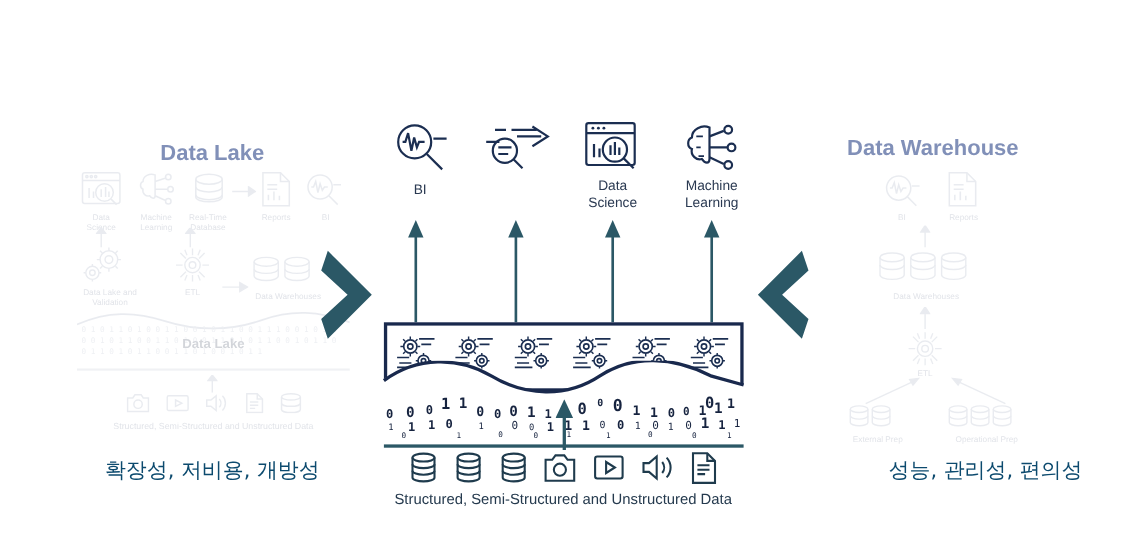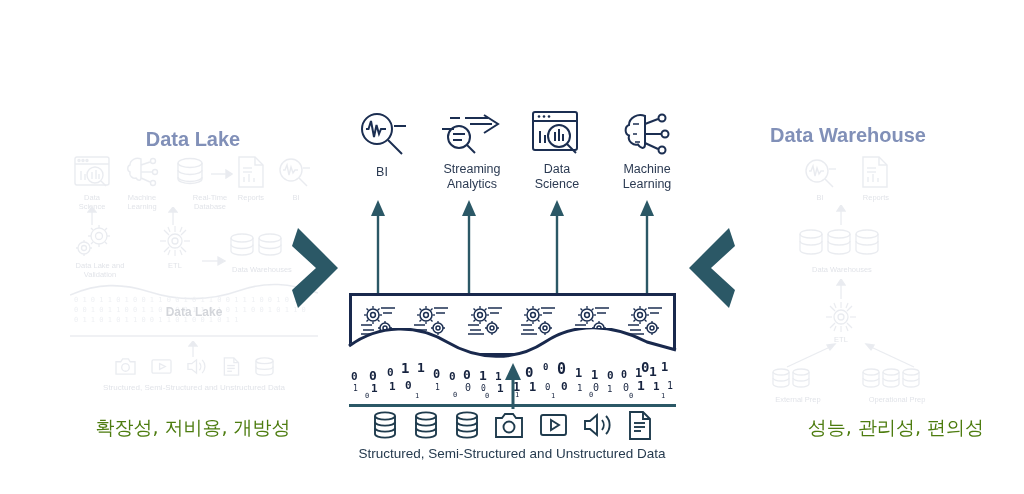--- a/index.html
+++ b/index.html
@@ -18,21 +18,21 @@
   
   .side-heading{
     position:absolute;font-size:20px;font-weight:bold;color:#8190b8;
     text-align:center;white-space:nowrap;
   }
   #dl-heading{left:80px;top:128px;width:226px;}
   #dw-heading{left:735px;top:124px;width:226px;}
 
   
   .kr-caption{
-    position:absolute;font-size:19px;color:#4d7c0f;text-align:center;white-space:nowrap;
+    position:absolute;font-size:19px;color:#0c4a6e;text-align:center;white-space:nowrap;
     font-family:"DejaVu Sans","Liberation Sans",sans-serif;
   }
   #dl-caption{left:60px;top:415px;width:266px;}
   #dw-caption{left:718px;top:415px;width:266px;text-align:right;}
 
   
   .faded{position:absolute;opacity:.30;}
   .faded .lbl{
     position:absolute;font-size:7.5px;color:#9aa2b4;text-align:center;
     line-height:9px;white-space:pre-line;
@@ -119,21 +119,21 @@
 Learning</div>
 
     <div class="fi" style="left:105px;top:2px;">
       <svg width="34" height="32" viewBox="0 0 34 32" fill="none" stroke="currentColor" stroke-width="1.4">
         <ellipse cx="15" cy="6" rx="12" ry="4.5"></ellipse>
         <path d="M3 6v16c0 2.5 5.4 4.5 12 4.5s12-2 12-4.5V6"></path>
         <path d="M3 13c0 2.5 5.4 4.5 12 4.5s12-2 12-4.5"></path>
         <path d="M3 20c0 2.5 5.4 4.5 12 4.5s12-2 12-4.5"></path>
       </svg>
     </div>
-    <div class="lbl" style="left:112px;top:38px;width:56px;">Real-Time
+    <div class="lbl" style="left:91px;top:38px;width:56px;">Real-Time
 Database</div>
 
     <svg class="fi" style="left:141px;top:14px;" width="22" height="10" viewBox="0 0 22 10" fill="none" stroke="currentColor" stroke-width="1.4">
       <line x1="0" y1="5" x2="16" y2="5"></line>
         <path d="M15 1l6 4l-6 4z" fill="currentColor"></path>
     </svg>
 
     <div class="fi" style="left:166px;top:0;">
       <svg width="30" height="34" viewBox="0 0 30 34" fill="none" stroke="currentColor" stroke-width="1.4">
         <path d="M3 2h16l8 8v22H3z"></path>
@@ -430,22 +430,20 @@
         <line x1="25" y1="6" x2="48" y2="6"></line>
       <line x1="2" y1="17" x2="14" y2="17"></line>
       <path d="M30 12h22"></path>
         <path d="M44 3l14 9l-14 9" fill="none"></path>
       <circle cx="19" cy="25" r="11"></circle>
         <line x1="27" y1="33" x2="35" y2="41"></line>
       <line x1="13" y1="22" x2="25" y2="22"></line>
         <line x1="13" y1="28" x2="22" y2="28"></line>
     </svg>
   </div>
-  <div class="top-label" style="left:424px;top:162px;">Streaming
-Analytics</div>
 
   <div class="top-icon" style="left:531px;top:110px;">
     <svg width="52" height="48" viewBox="0 0 52 48" fill="none" stroke="#1b2e51" stroke-width="2">
       <rect x="2" y="2" width="44" height="38" rx="2"></rect>
         <line x1="2" y1="11" x2="46" y2="11"></line>
       <circle cx="8" cy="6.5" r="1.3" fill="#1b2e51" stroke="none"></circle>
         <circle cx="13" cy="6.5" r="1.3" fill="#1b2e51" stroke="none"></circle>
         <circle cx="18" cy="6.5" r="1.3" fill="#1b2e51" stroke="none"></circle>
       <line x1="9" y1="33" x2="9" y2="21"></line>
         <line x1="14" y1="33" x2="14" y2="25"></line>

